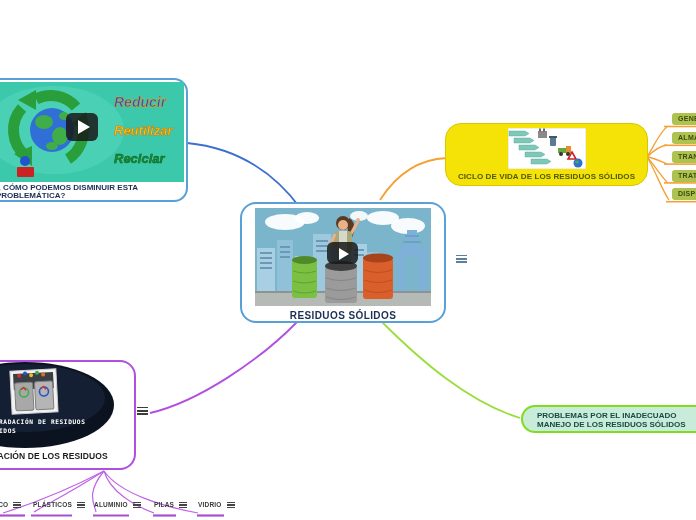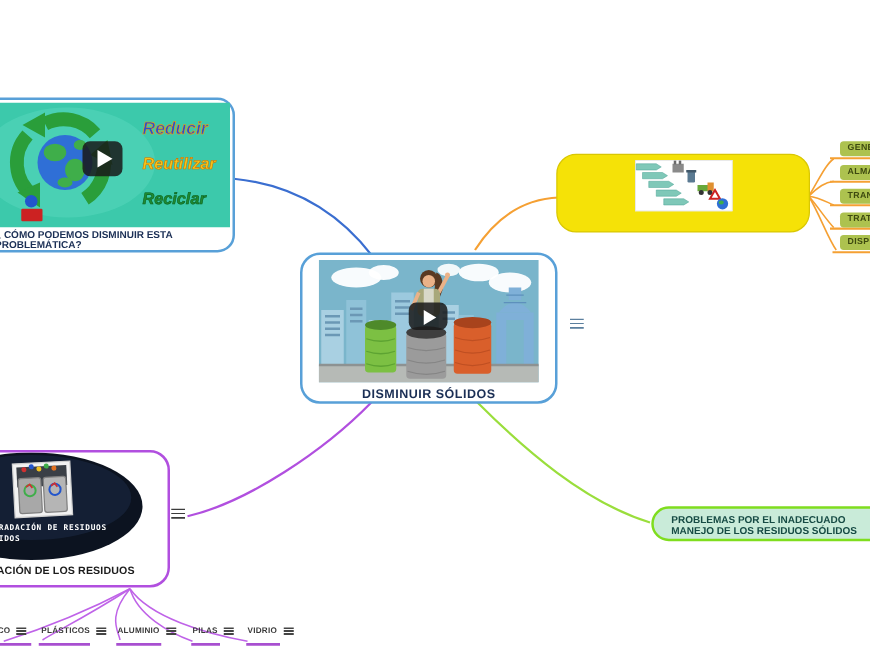--- a/index.html
+++ b/index.html
@@ -167,21 +167,21 @@
         <ellipse cx="49.5" cy="52" rx="12.5" ry="4" fill="#4e8a2a"></ellipse>
         <path d="M 38 63 q 12 4 23 0 M 38 73 q 12 4 23 0 M 38 83 q 12 4 23 0" stroke="#5da332" fill="none"></path>
         <rect x="70" y="58" width="32" height="37" rx="3" fill="#9b9b9b"></rect>
         <ellipse cx="86" cy="58" rx="16" ry="5" fill="#3f3f3f"></ellipse>
         <path d="M 71 70 q 15 5 30 0 M 71 80 q 15 5 30 0 M 71 89 q 15 5 30 0" stroke="#858585" fill="none"></path>
         <rect x="108" y="50" width="30" height="41" rx="3" fill="#d95f2b"></rect>
         <ellipse cx="123" cy="50" rx="15" ry="4.5" fill="#a8431c"></ellipse>
         <path d="M 109 62 q 14 5 28 0 M 109 72 q 14 5 28 0 M 109 82 q 14 5 28 0" stroke="#bf4f22" fill="none"></path>
       </g>
     </svg>
-    <div id="central-label">DISMINUIR SÓLIDOS</div>
+    <div id="central-label">RESIDUOS SÓLIDOS</div>
   </div>
   <div id="central-play" class="play"></div>
   <span class="hamb-big" id="central-menu"></span>
 
   <div class="node blue-border" id="reducir-node">
     <svg id="reducir-video" class="thumb" width="210" height="100" viewBox="0 0 210 100">
       <rect width="210" height="100" fill="#3cc9ab"></rect>
       <ellipse cx="80" cy="48" rx="70" ry="44" fill="#54d6ba" opacity=".6"></ellipse>
 
       <g stroke="#2a9e3a" stroke-width="11" fill="none">
@@ -235,20 +235,21 @@
         <rect x="41" y="8" width="8" height="2" fill="#41586a"></rect>
         <rect x="50" y="20" width="10" height="5" fill="#68a83a"></rect>
         <rect x="58" y="18" width="5" height="7" fill="#e09030"></rect>
         <circle cx="53" cy="26" r="2" fill="#333"></circle>
         <circle cx="60" cy="26" r="2" fill="#333"></circle>
         <path d="M 64 24 l 4 7 h -8 Z" fill="none" stroke="#cc2222" stroke-width="1.6"></path>
         <circle cx="70" cy="35" r="4.5" fill="#2f6fd6"></circle>
         <ellipse cx="69" cy="34" rx="2" ry="1.6" fill="#3fae4a"></ellipse>
       </g>
     </svg>
+    <div id="ciclo-label">CICLO DE VIDA DE LOS RESIDUOS SÓLIDOS</div>
   </div>
 
   <div class="pill" style="top:113px">GENERACIÓN</div>
   <div class="pill" style="top:132px">ALMACENAMIENTO</div>
   <div class="pill" style="top:151px">TRANSPORTE</div>
   <div class="pill" style="top:170px">TRATAMIENTO</div>
   <div class="pill" style="top:188px">DISPOSICIÓN FINAL</div>
 
   <div class="node" id="problemas-node">
     <div id="problemas-label">PROBLEMAS POR EL INADECUADO MANEJO DE LOS RESIDUOS SÓLIDOS</div>

